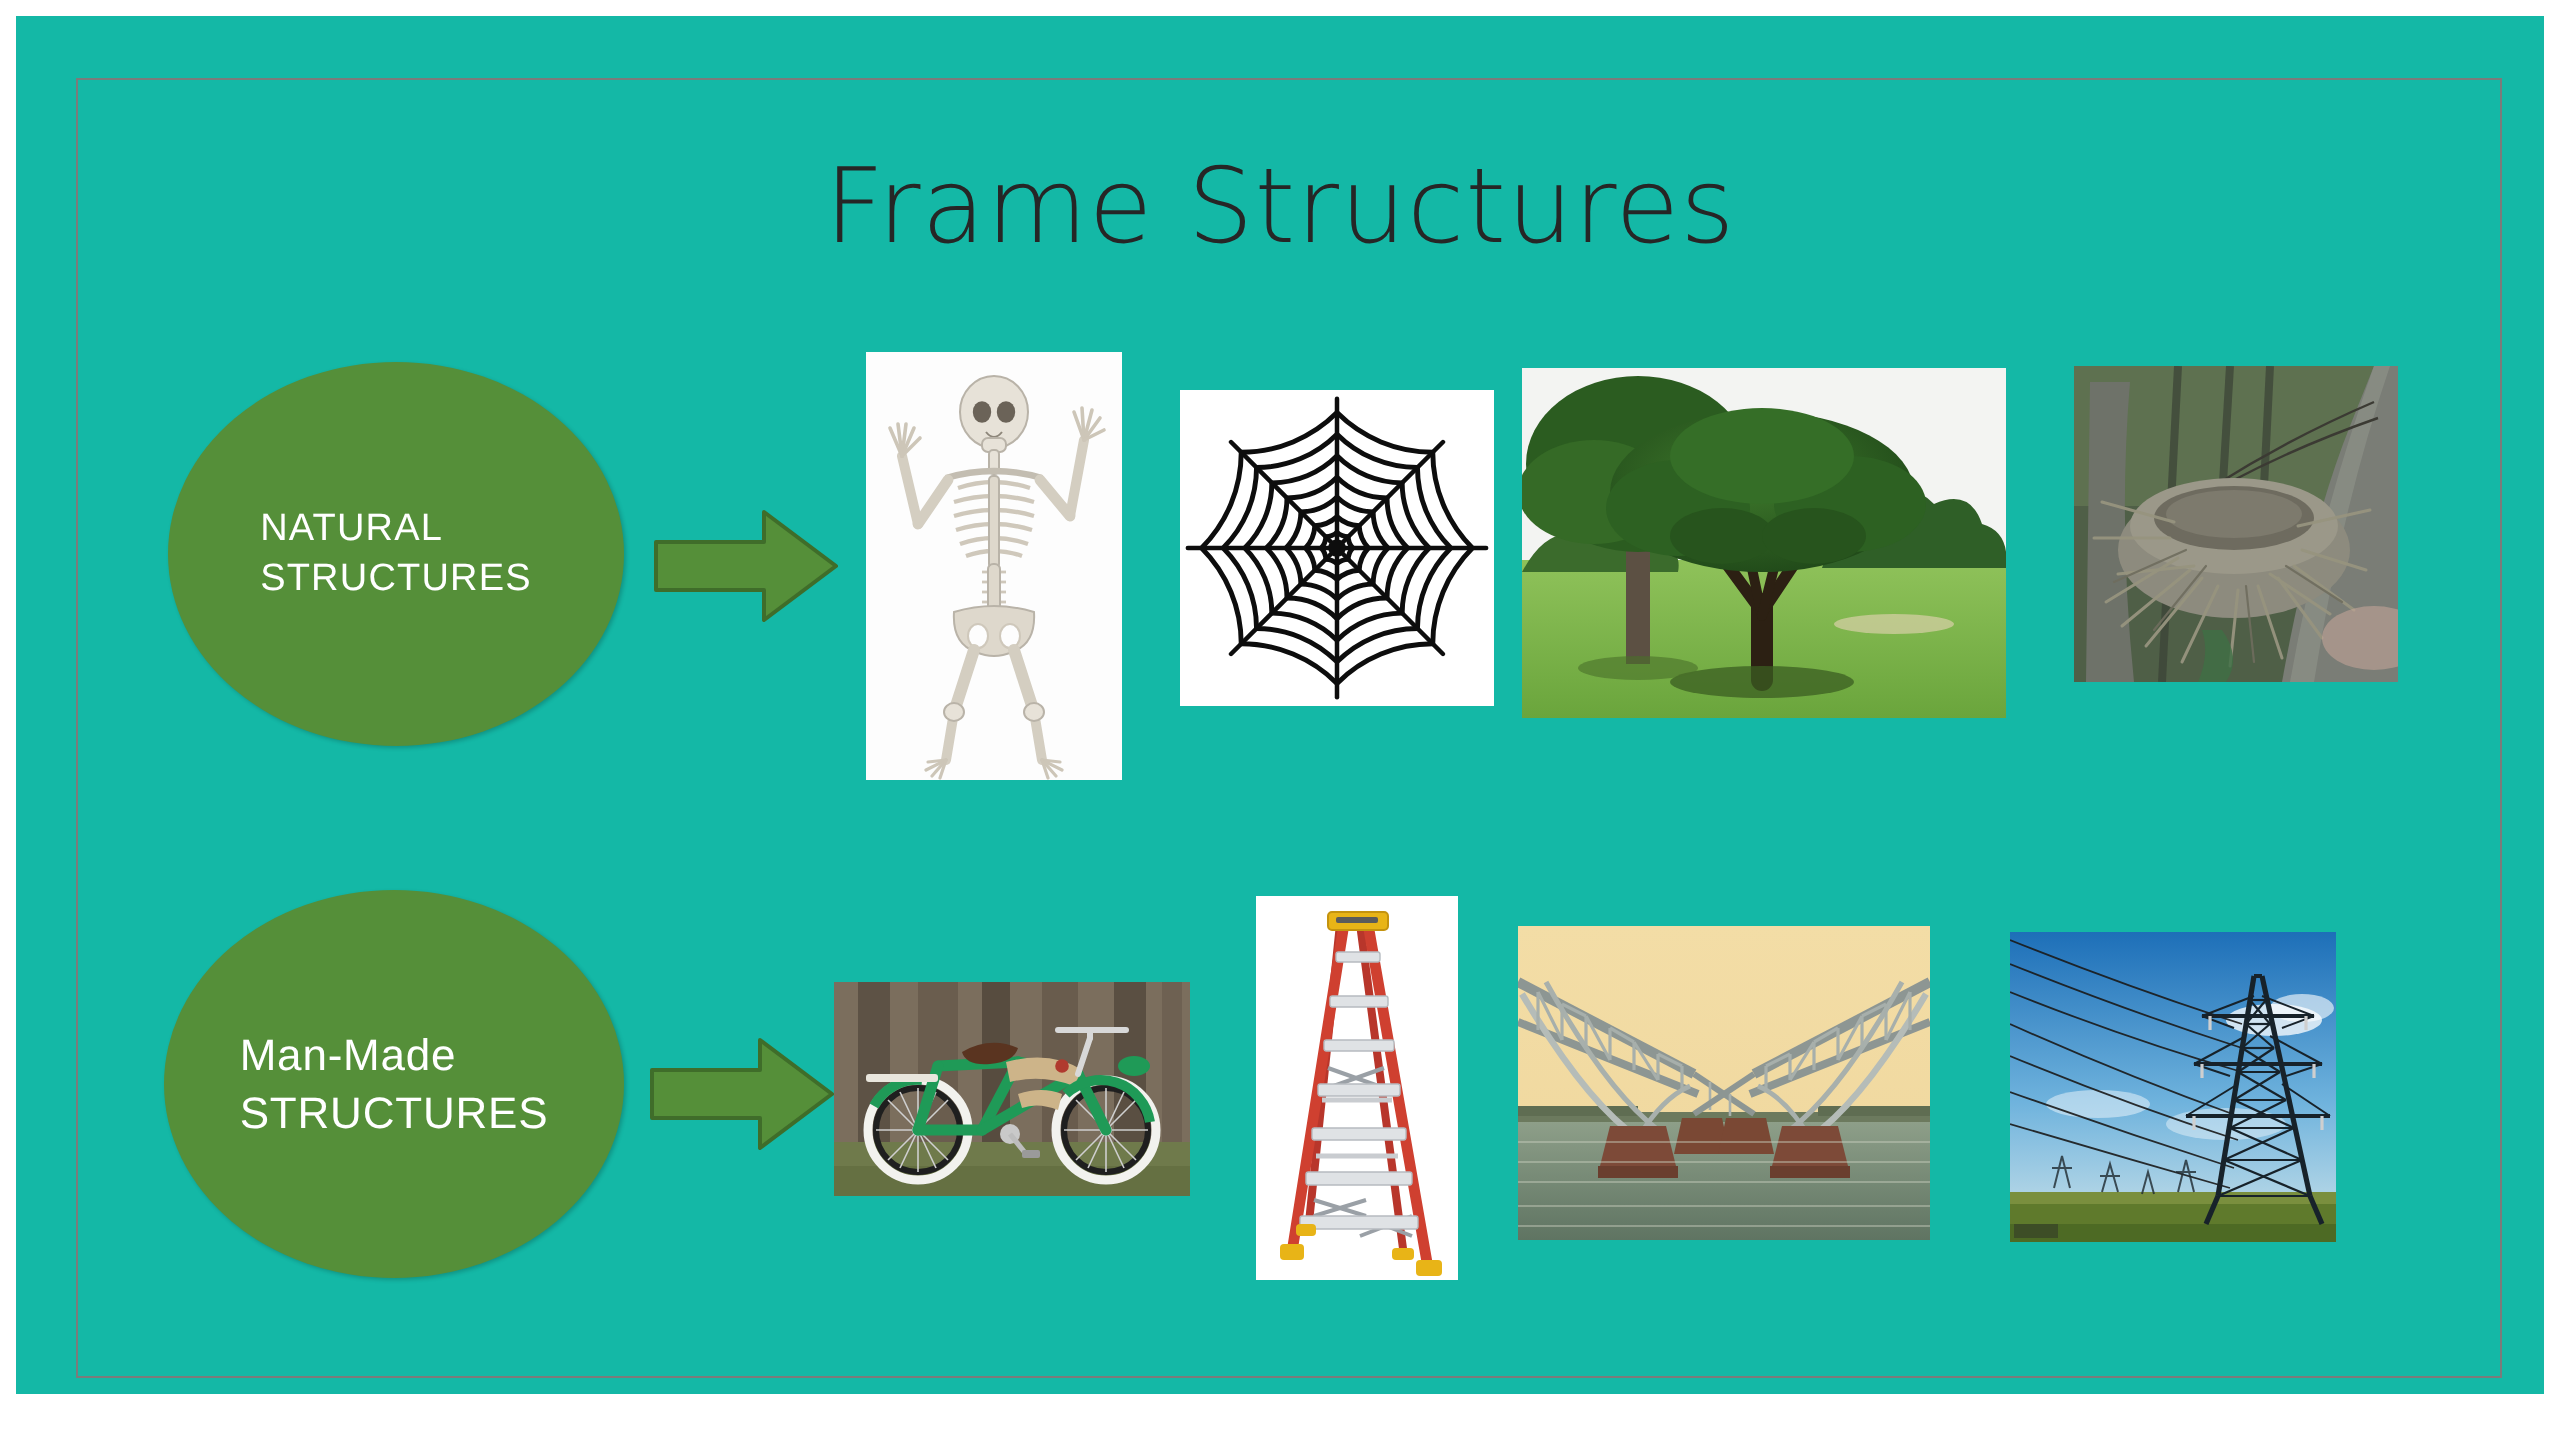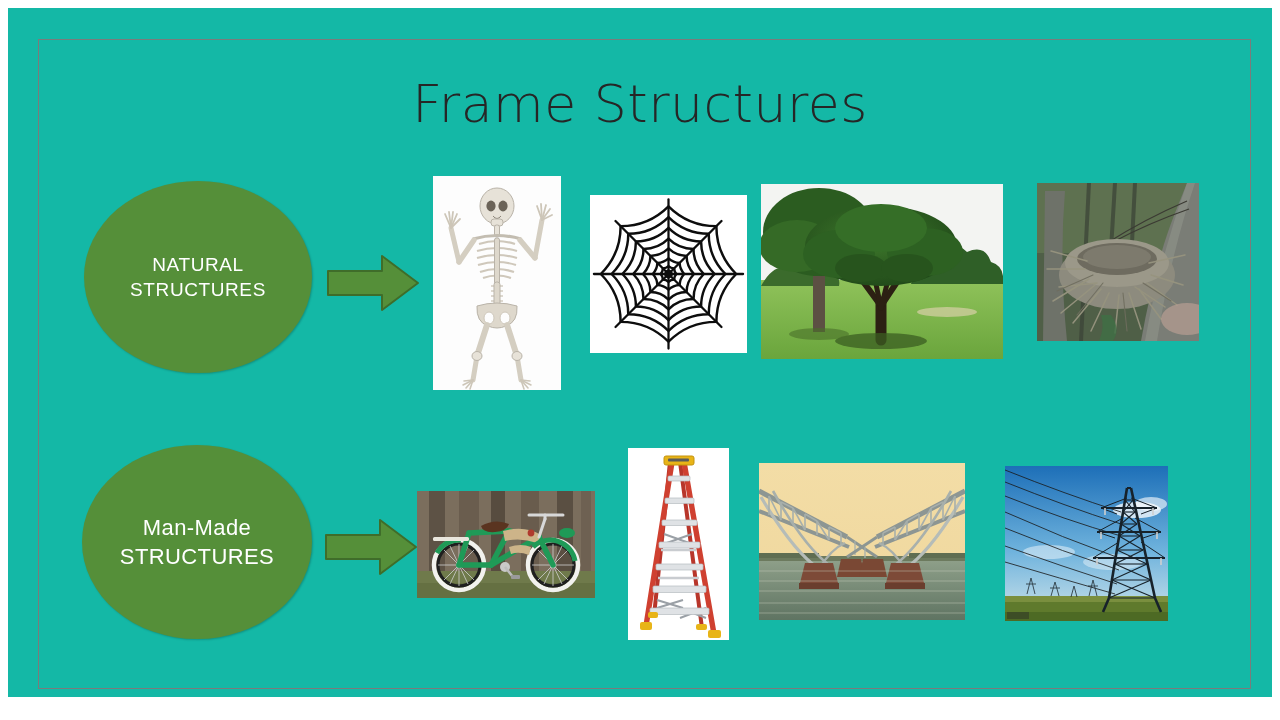--- a/index.html
+++ b/index.html
@@ -18,21 +18,21 @@
   }
   #title{
     position:absolute;left:0;top:66px;width:1264px;text-align:center;
     font-size:52px;font-weight:300;color:#262626;letter-spacing:0.5px;
     font-family:"DejaVu Sans", sans-serif;
   }
   .circle{
     position:absolute;border-radius:50%;
     background:#558f39;
     display:flex;align-items:center;justify-content:center;
-    text-align:center;color:#ffffff;line-height:1.32;
+    text-align:left;color:#ffffff;line-height:1.32;
     box-shadow:1px 1px 2px rgba(0,0,0,.20);
   }
   .circle .ln{display:block;}
   #circle-natural{left:76px;top:173px;width:228px;height:192px;font-size:19px;letter-spacing:.6px;}
   #circle-manmade{left:74px;top:437px;width:230px;height:194px;font-size:22px;letter-spacing:.4px;}
   .arrow{position:absolute;}
   #arrow-natural{left:318px;top:245px;width:94px;height:60px;}
   #arrow-manmade{left:316px;top:509px;width:94px;height:60px;}
 
   .pic{position:absolute;overflow:hidden;background:#fff;}

